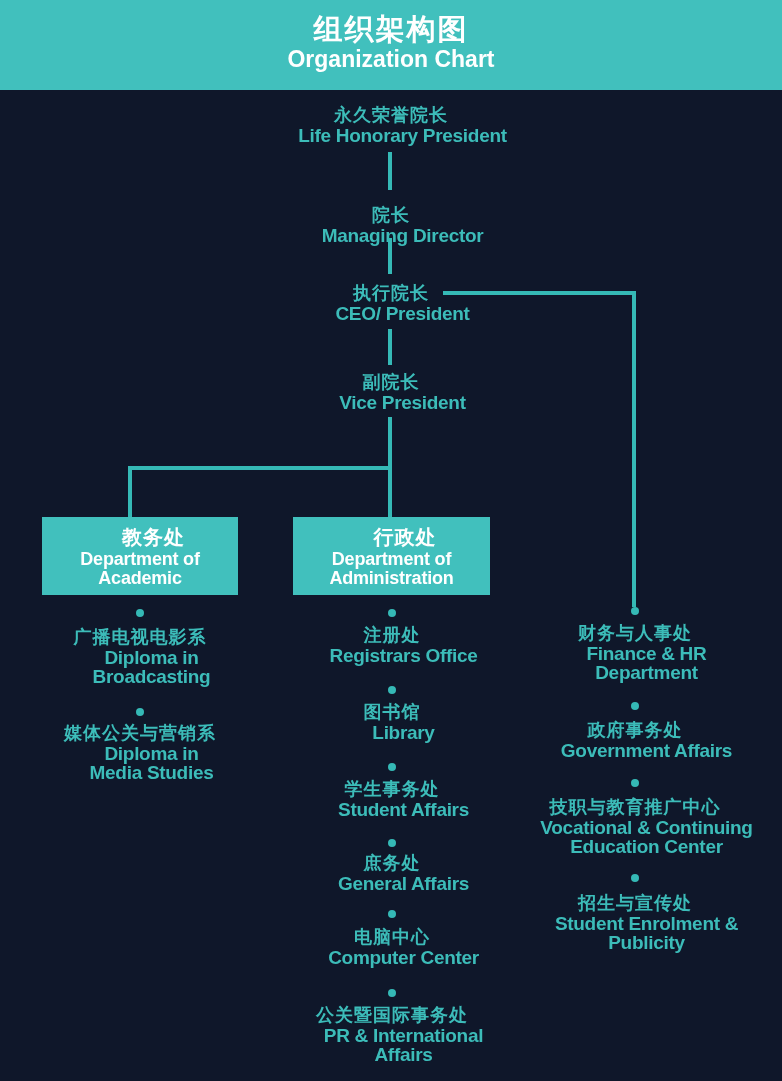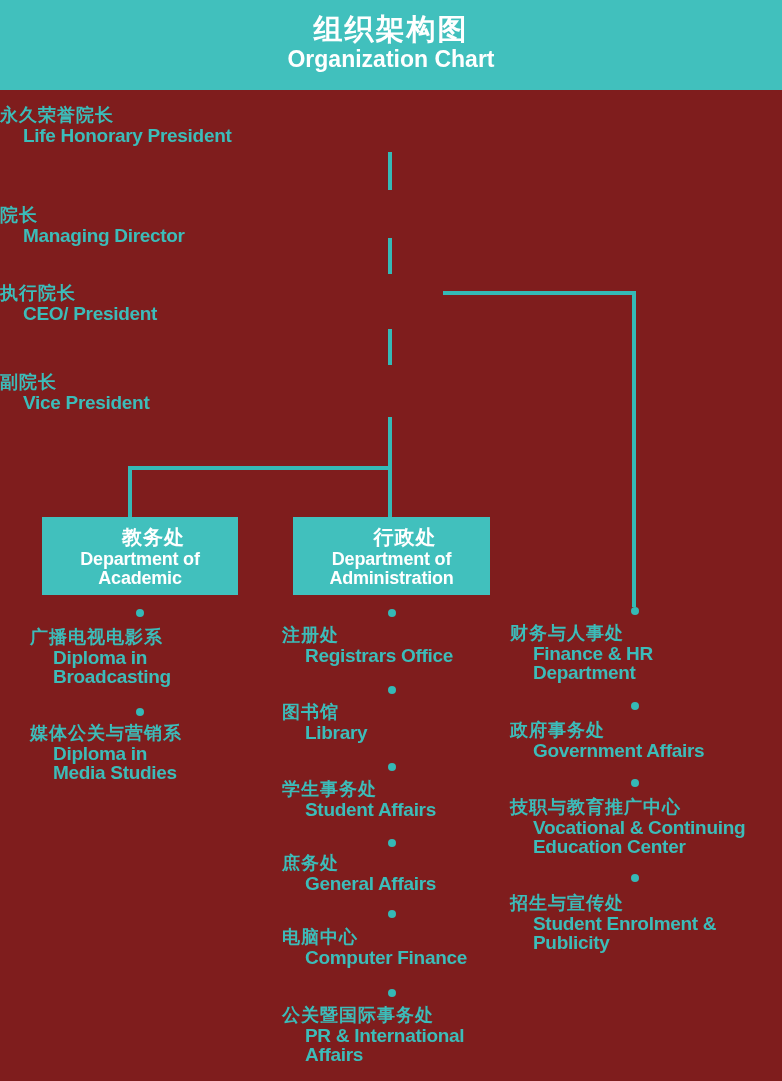--- a/index.html
+++ b/index.html
@@ -3,30 +3,30 @@
 <meta charset="utf-8">
 <style>
   :root{
     --fill:#41c0bd;
     --line:#35b9b6;
     --text:#3cbcb9;
     --white:#ffffff;
   }
   html,body{margin:0;padding:0;background:#fff;}
   .page{
-    position:relative;width:782px;height:1081px;background:#7f1d1d;overflow:hidden;
+    position:relative;width:782px;height:1081px;background:#0f172a;overflow:hidden;
     font-family:"Liberation Sans",sans-serif;
   }
   .banner{
     position:absolute;left:0;top:0;width:782px;height:90px;
     background:var(--fill);color:var(--white);text-align:center;
   }
   .banner .t-zh{font-size:29px;font-weight:600;line-height:33px;margin-top:13px;letter-spacing:2px;}
   .banner .t-en{font-size:23px;font-weight:600;line-height:27px;}
-  .node{position:absolute;text-align:left;color:var(--text);}
+  .node{position:absolute;text-align:center;color:var(--text);}
   .chain-node{left:0;width:782px;}
   .node .zh{font-size:18px;font-weight:600;line-height:22px;letter-spacing:1px;}
   .node .en{font-size:19px;font-weight:600;line-height:20px;letter-spacing:-0.3px;margin-left:23px;}
   .unit .en{line-height:19px;}
   .line{position:absolute;background:var(--line);}
   .dot{position:absolute;width:8px;height:8px;border-radius:50%;background:var(--line);}
   .dept-box{
     position:absolute;background:var(--fill);color:var(--white);
     display:flex;flex-direction:column;justify-content:center;text-align:center;
   }
@@ -115,21 +115,21 @@
   <div class="node unit" style="left:282px;top:778px;width:220px">
     <div class="zh">学生事务处</div>
     <div class="en">Student Affairs</div>
   </div>
   <div class="node unit" style="left:282px;top:852px;width:220px">
     <div class="zh">庶务处</div>
     <div class="en">General Affairs</div>
   </div>
   <div class="node unit" style="left:282px;top:926px;width:220px">
     <div class="zh">电脑中心</div>
-    <div class="en">Computer Finance</div>
+    <div class="en">Computer Center</div>
   </div>
   <div class="node unit" style="left:510px;top:622px;width:250px">
     <div class="zh">财务与人事处</div>
     <div class="en">Finance &amp; HR</div>
     <div class="en">Department</div>
   </div>
 
   <div class="node unit" style="left:282px;top:1004px;width:220px">
     <div class="zh">公关暨国际事务处</div>
     <div class="en">PR &amp; International</div>

